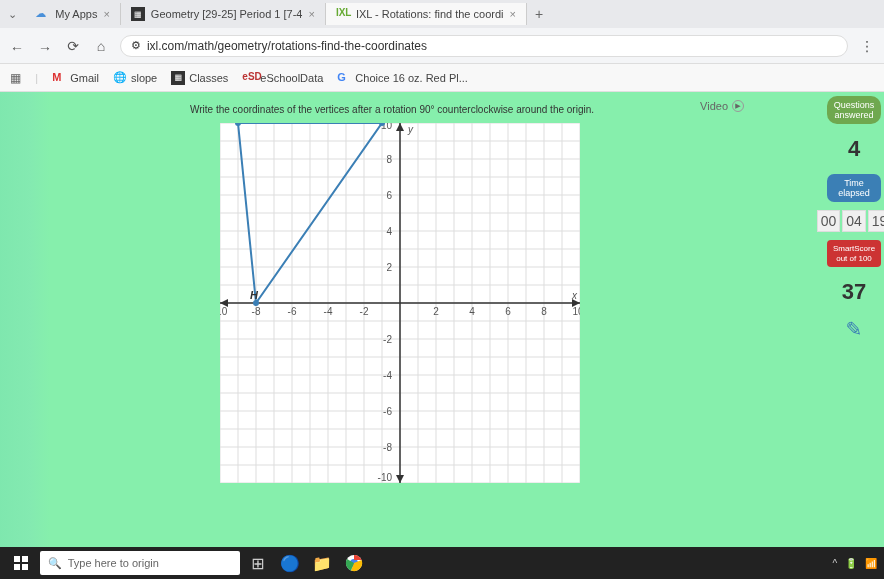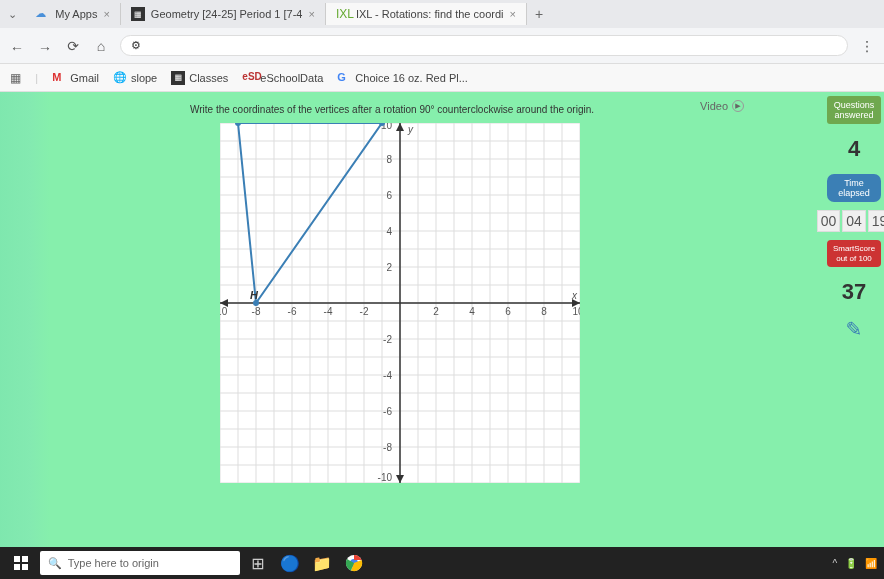--- a/index.html
+++ b/index.html
@@ -26,21 +26,21 @@
 .left-strip { width: 50px; background: linear-gradient(to right, #5bb, #7cc 60%, transparent); opacity: 0.15; }
 .main-area { flex: 1; padding: 12px 0 0 0; position: relative; }
 .video-link { position: absolute; right: 80px; top: 8px; font-size: 11px; color: #666; display: flex; align-items: center; gap: 4px; }
 .prompt { font-size: 10px; color: #333; margin: 0 0 8px 140px; }
 
 .graph-wrap { margin-left: 170px; }
 .graph { background: #fff; }
 
 .right-panel { width: 60px; padding: 4px 0; display: flex; flex-direction: column; align-items: center; gap: 8px; font-size: 10px; }
 .rp-box { width: 54px; text-align: center; }
-.rp-green { background: #6fa84f; color: #fff; padding: 4px 2px; font-size: 9px; border-radius: 3px; }
+.rp-green { background: #6fa84f; color: #fff; padding: 4px 2px; font-size: 9px; border-radius: 10px; }
 .rp-big { font-size: 22px; font-weight: bold; color: #333; padding: 4px 0; }
 .rp-blue { background: #3b7fb5; color: #fff; padding: 4px 2px; font-size: 9px; border-radius: 7px; }
 .rp-time-grid { display: flex; gap: 2px; justify-content: center; }
 .rp-time-grid span { background: #f0f0f0; border: 1px solid #ddd; padding: 2px 3px; font-size: 14px; color: #555; }
 .rp-red { background: #c33; color: #fff; padding: 4px 2px; font-size: 8px; border-radius: 4px; line-height: 1.2; }
 .pencil { font-size: 20px; color: #3b7fb5; transform: rotate(45deg); }
 
 .taskbar { position: absolute; bottom: 0; left: 0; right: 0; height: 32px; background: #222; display: flex; align-items: center; padding: 0 6px; gap: 4px; }
 .win-btn { width: 30px; height: 24px; color: #fff; display: flex; align-items: center; justify-content: center; }
 .search-box { background: #fff; height: 24px; width: 200px; display: flex; align-items: center; padding: 0 8px; gap: 6px; font-size: 11px; color: #666; border-radius: 2px; }
@@ -57,38 +57,39 @@
 <div class="browser-top">
   <div class="tabs-row">
     <span style="color:#666;margin-right:8px;">⌄</span>
     <div class="tab">
       <span class="tab-icon cloud-icon">☁</span>
       <span>My Apps</span>
       <span class="tab-close">×</span>
     </div>
     <div class="tab">
       <span class="tab-icon favicon-board">▦</span>
-      <span>Geometry [24-25] Period 1 [7-4</span>
+      <span>Geometry [29-25] Period 1 [7-4</span>
       <span class="tab-close">×</span>
     </div>
     <div class="tab active">
-      <span class="tab-icon" style="color:#6a3;font-weight:normal;font-size:12px;">IXL</span>
+      <span class="tab-icon" style="color:#6a3;font-weight:bold;font-size:10px;">IXL</span>
       <span>IXL - Rotations: find the coordi</span>
       <span class="tab-close">×</span>
     </div>
     <span class="new-tab">+</span>
   </div>
 
   <div class="addr-row">
     <span class="nav-btn">←</span>
     <span class="nav-btn">→</span>
     <span class="nav-btn">⟳</span>
     <span class="nav-btn">⌂</span>
     <div class="url-box">
       <span style="font-size:11px;">⚙</span>
+      <span>ixl.com/math/geometry/rotations-find-the-coordinates</span>
     </div>
     <span class="nav-btn">⋮</span>
   </div>
 
   <div class="bookmarks-row">
     <span class="grid-icon">▦</span>
     <span style="color:#ccc;">|</span>
     <div class="bm-item">
       <span class="bm-icon" style="color:#d33;font-weight:bold;">M</span>
       <span>Gmail</span>

